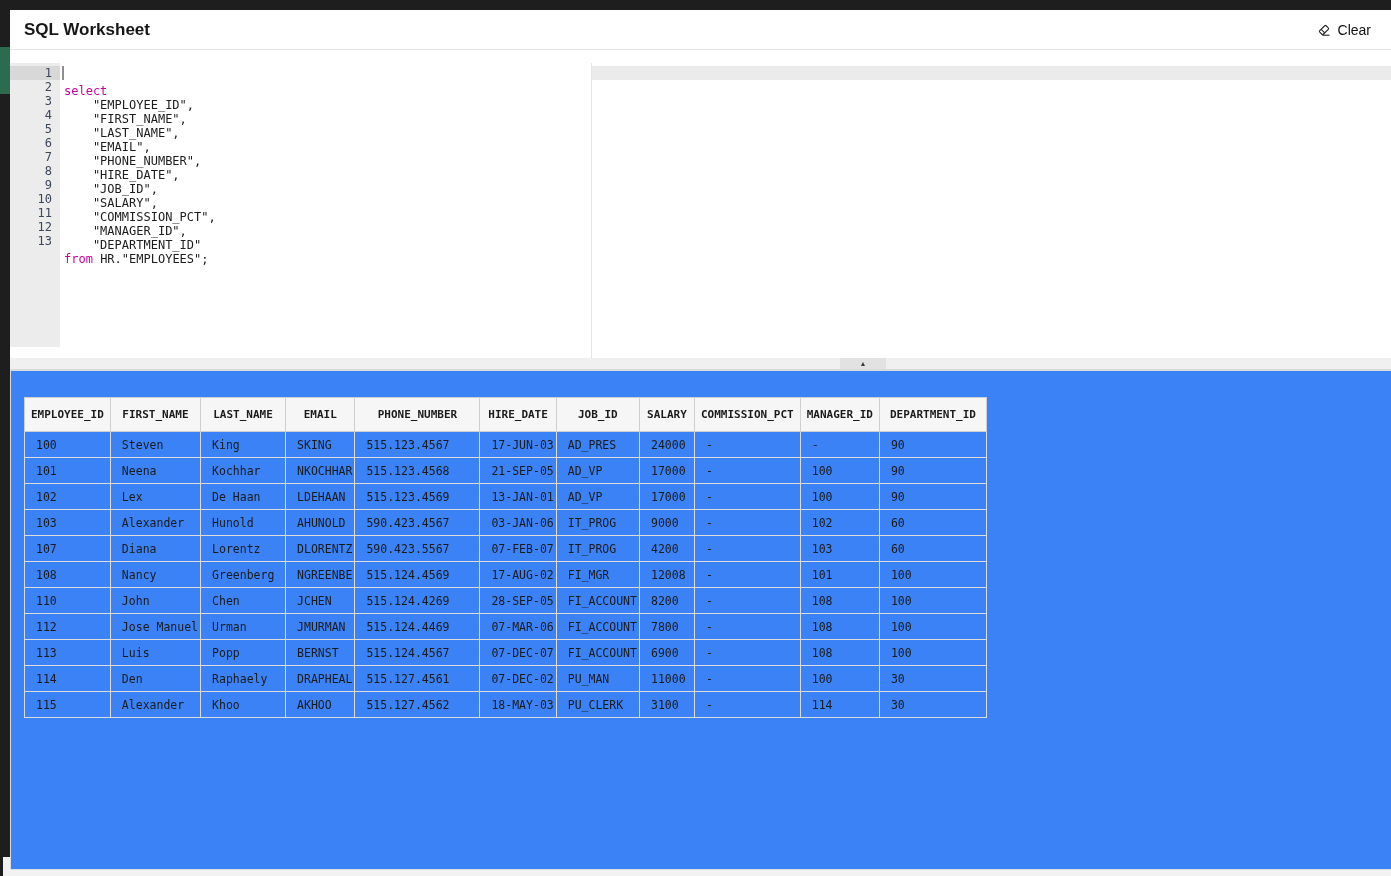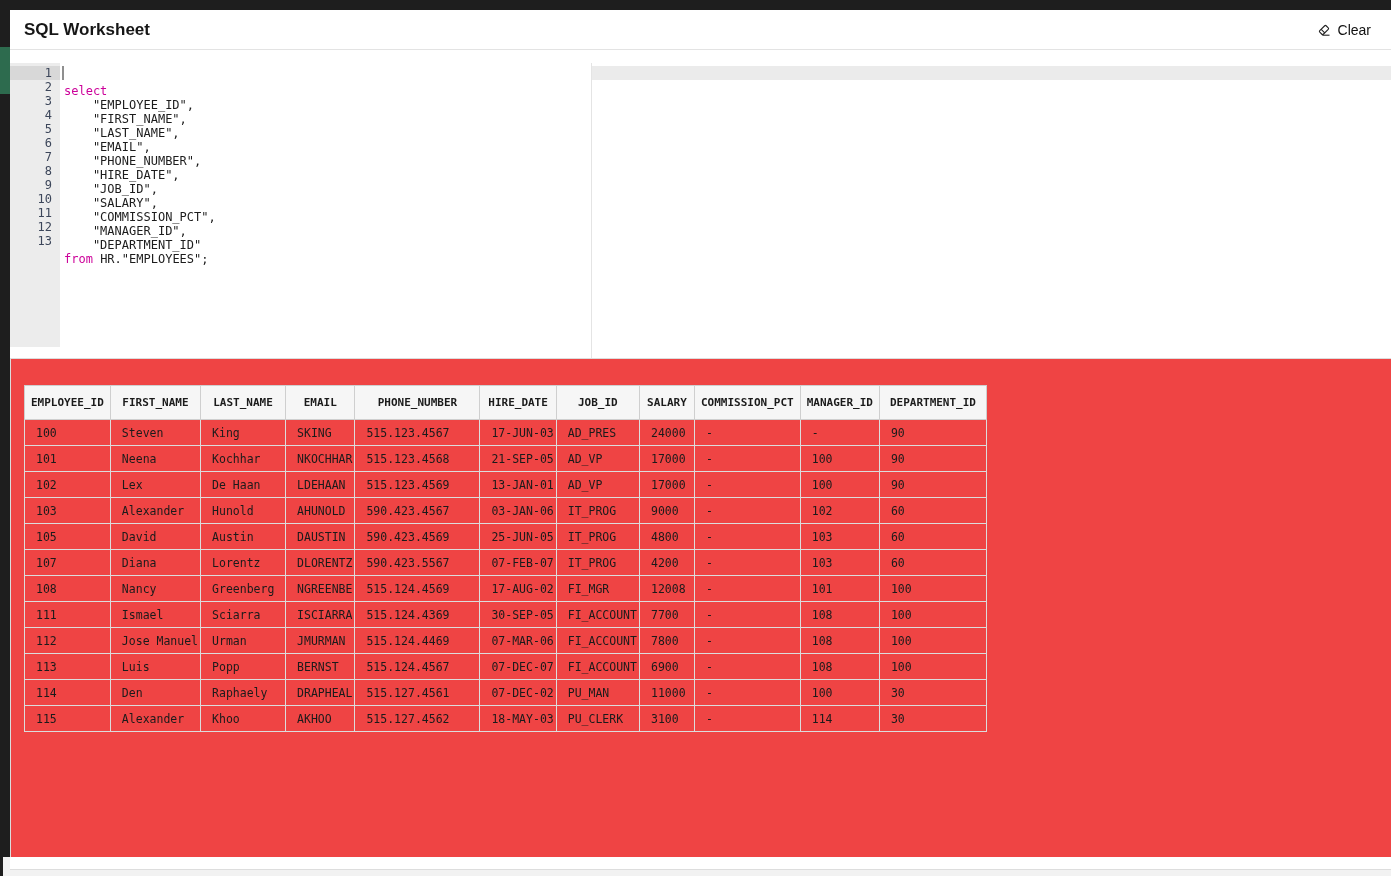--- a/index.html
+++ b/index.html
@@ -35,21 +35,21 @@
   .caret{position:absolute;left:52px;top:15px;width:2px;height:14px;background:#8f8f8f;}
 
   
   .splitter{position:absolute;left:10px;top:358px;width:1381px;height:12px;background:#f0f0f0;
             border-bottom:1px solid #d9d9d9;box-sizing:border-box;}
   .split-handle{position:absolute;left:830px;top:0;width:46px;height:11px;background:#e2e2e2;
                 text-align:center;cursor:pointer;}
   .split-handle span{display:block;font-size:7px;line-height:11px;color:#3a3a3a;}
 
   
-  .results{position:absolute;left:10px;top:358px;width:1381px;height:499px;background:#ef4444;
+  .results{position:absolute;left:10px;top:370px;width:1381px;height:499px;background:#3b82f6;
            border-top:1px solid #dcdcdc;border-left:1px solid #dcdcdc;box-sizing:border-box;overflow:hidden;}
   table.grid{position:absolute;left:13px;top:26px;border-collapse:collapse;table-layout:fixed;
              font-family:"DejaVu Sans Mono",monospace;color:#1b1b1b;}
   table.grid th{height:33px;background:#f6f6f6;border:1px solid #cfcfcf;font-weight:bold;
                 font-size:11px;text-align:center;padding:0 6px;overflow:hidden;white-space:nowrap;}
   table.grid td{height:25px;border:1px solid #dcdcdc;font-size:11.5px;padding:0 2px 0 11px;
                 text-align:left;overflow:hidden;white-space:nowrap;}
 
   .bottomsb{position:absolute;left:10px;top:869px;width:1381px;height:7px;background:#f2f2f2;
             border-top:1px solid #dddddd;box-sizing:border-box;}
@@ -200,33 +200,20 @@
             <td>AHUNOLD</td>
             <td>590.423.4567</td>
             <td>03-JAN-06</td>
             <td>IT_PROG</td>
             <td>9000</td>
             <td>-</td>
             <td>102</td>
             <td>60</td>
           </tr>
           <tr>
-            <td>105</td>
-            <td>David</td>
-            <td>Austin</td>
-            <td>DAUSTIN</td>
-            <td>590.423.4569</td>
-            <td>25-JUN-05</td>
-            <td>IT_PROG</td>
-            <td>4800</td>
-            <td>-</td>
-            <td>103</td>
-            <td>60</td>
-          </tr>
-          <tr>
             <td>107</td>
             <td>Diana</td>
             <td>Lorentz</td>
             <td>DLORENTZ</td>
             <td>590.423.5567</td>
             <td>07-FEB-07</td>
             <td>IT_PROG</td>
             <td>4200</td>
             <td>-</td>
             <td>103</td>
@@ -239,28 +226,28 @@
             <td>NGREENBE</td>
             <td>515.124.4569</td>
             <td>17-AUG-02</td>
             <td>FI_MGR</td>
             <td>12008</td>
             <td>-</td>
             <td>101</td>
             <td>100</td>
           </tr>
           <tr>
-            <td>111</td>
-            <td>Ismael</td>
-            <td>Sciarra</td>
-            <td>ISCIARRA</td>
-            <td>515.124.4369</td>
-            <td>30-SEP-05</td>
+            <td>110</td>
+            <td>John</td>
+            <td>Chen</td>
+            <td>JCHEN</td>
+            <td>515.124.4269</td>
+            <td>28-SEP-05</td>
             <td>FI_ACCOUNT</td>
-            <td>7700</td>
+            <td>8200</td>
             <td>-</td>
             <td>108</td>
             <td>100</td>
           </tr>
           <tr>
             <td>112</td>
             <td>Jose Manuel</td>
             <td>Urman</td>
             <td>JMURMAN</td>
             <td>515.124.4469</td>

